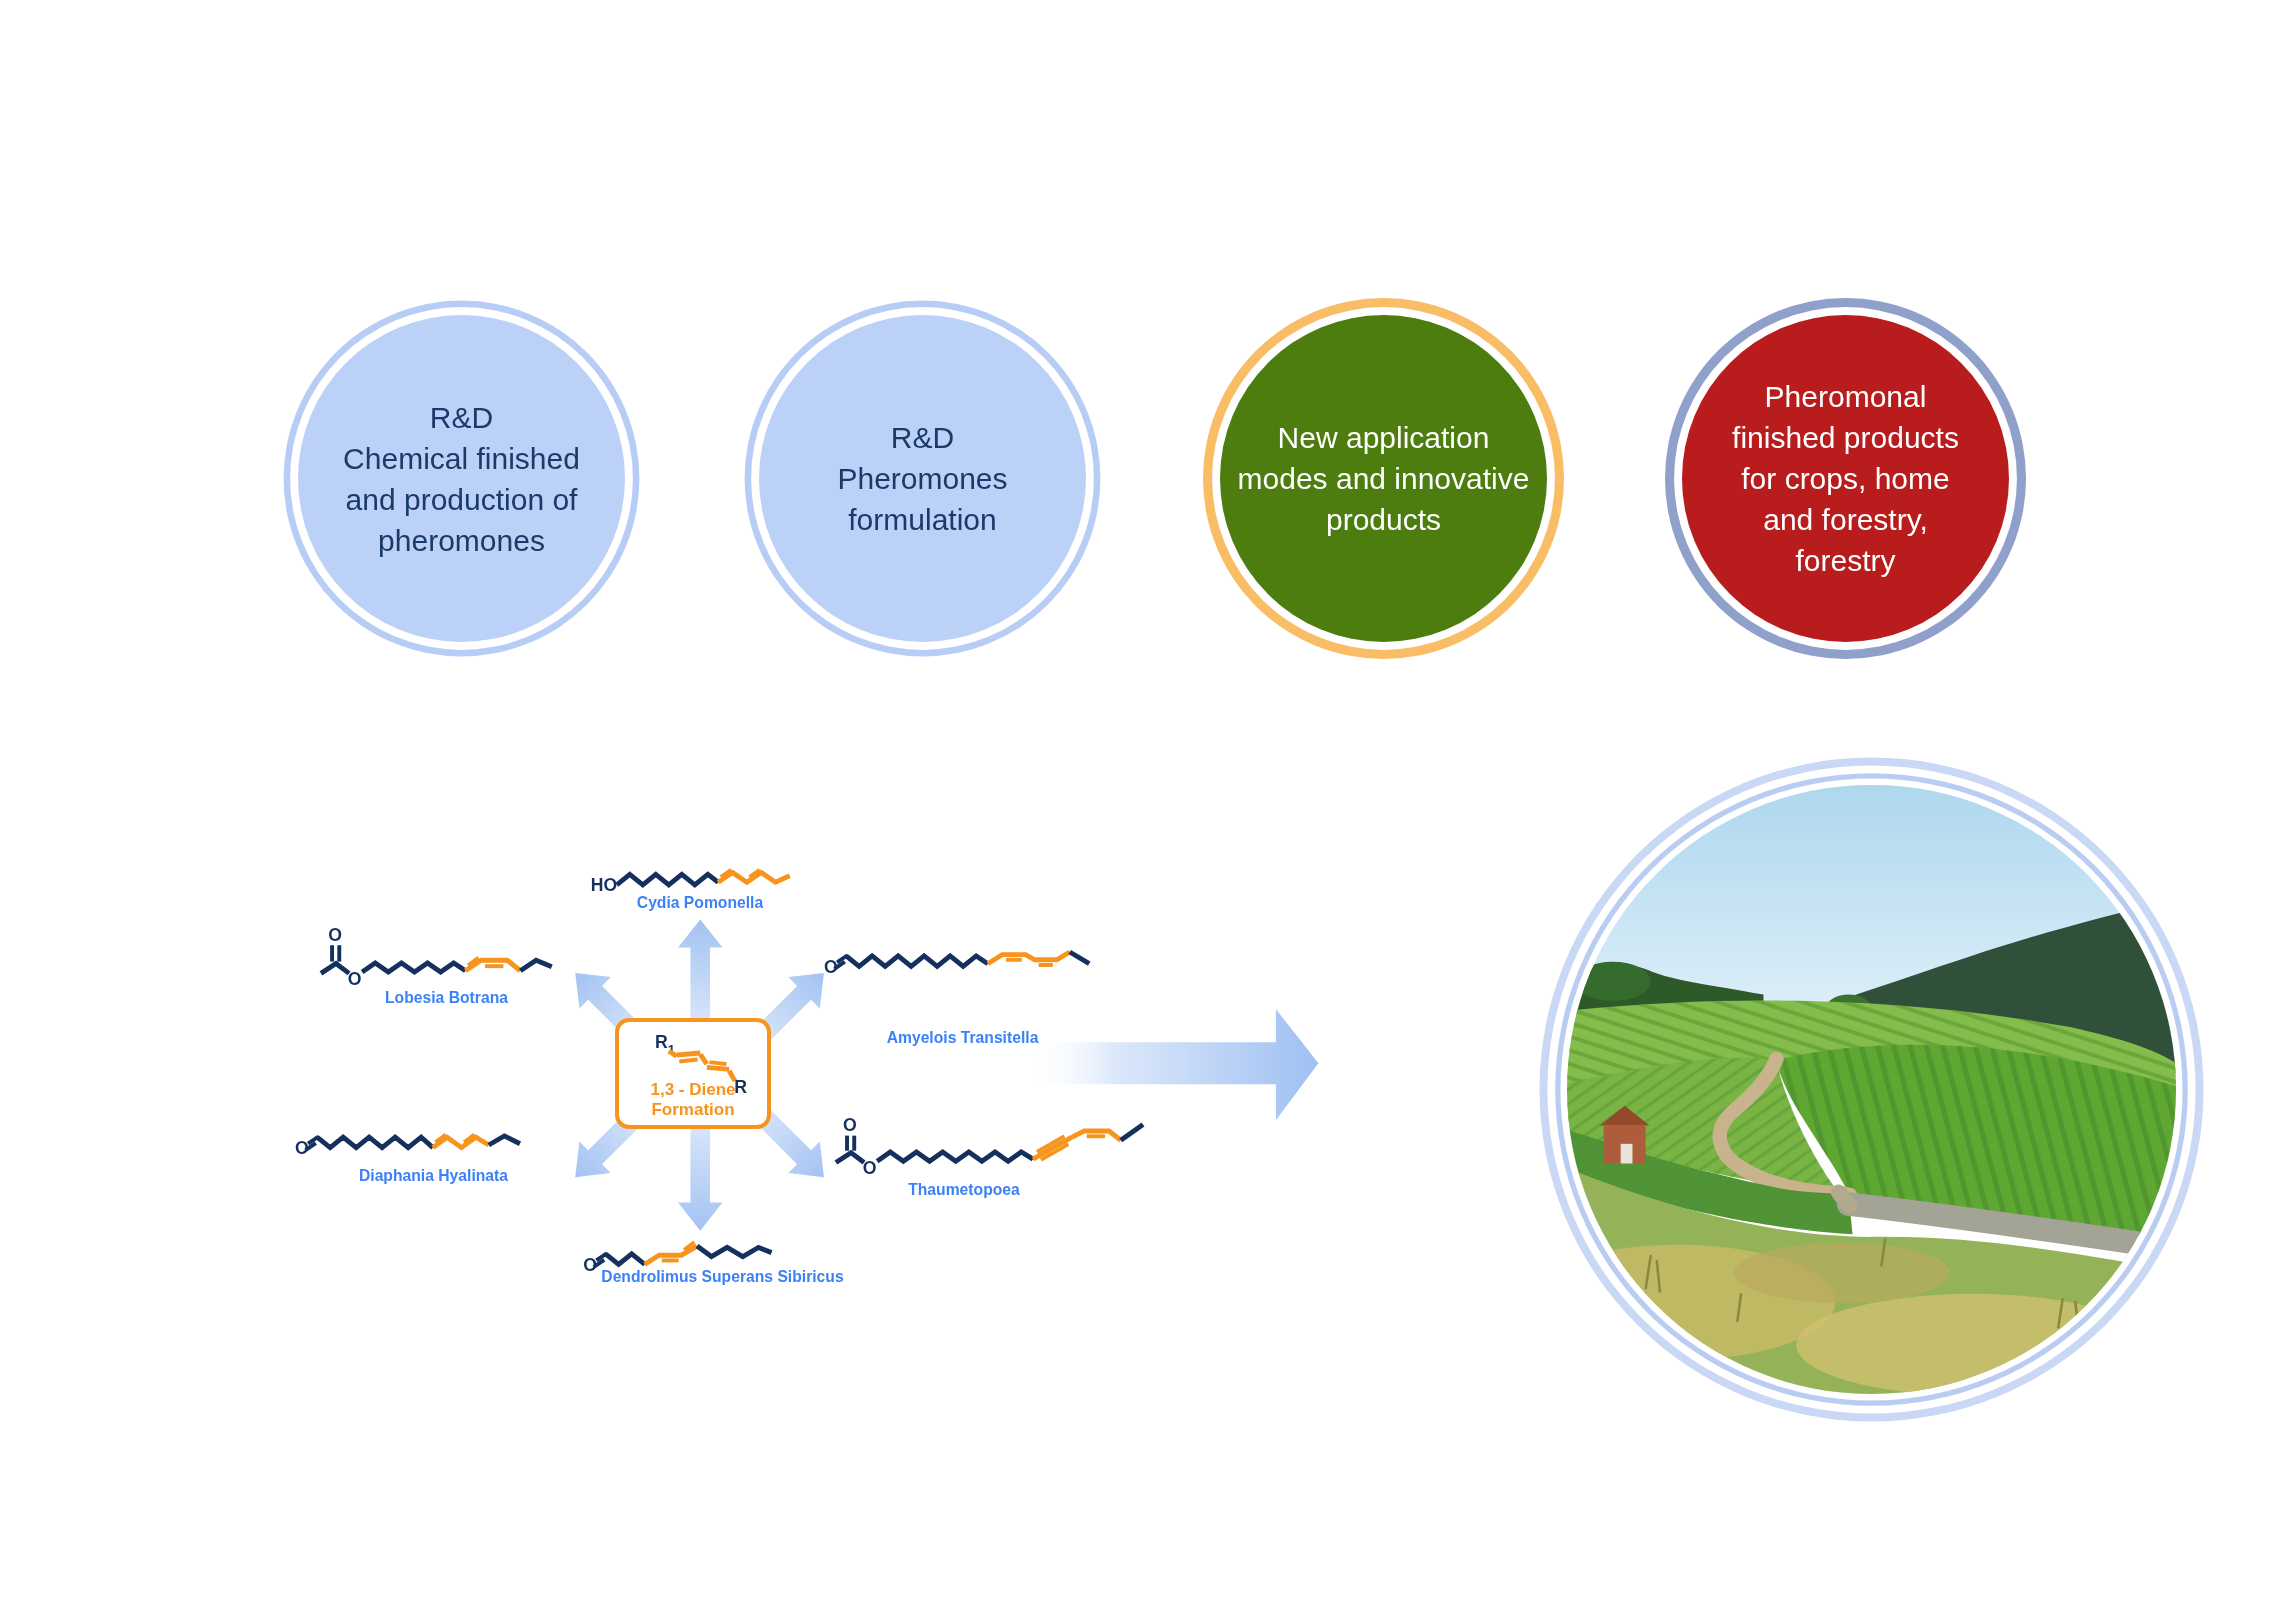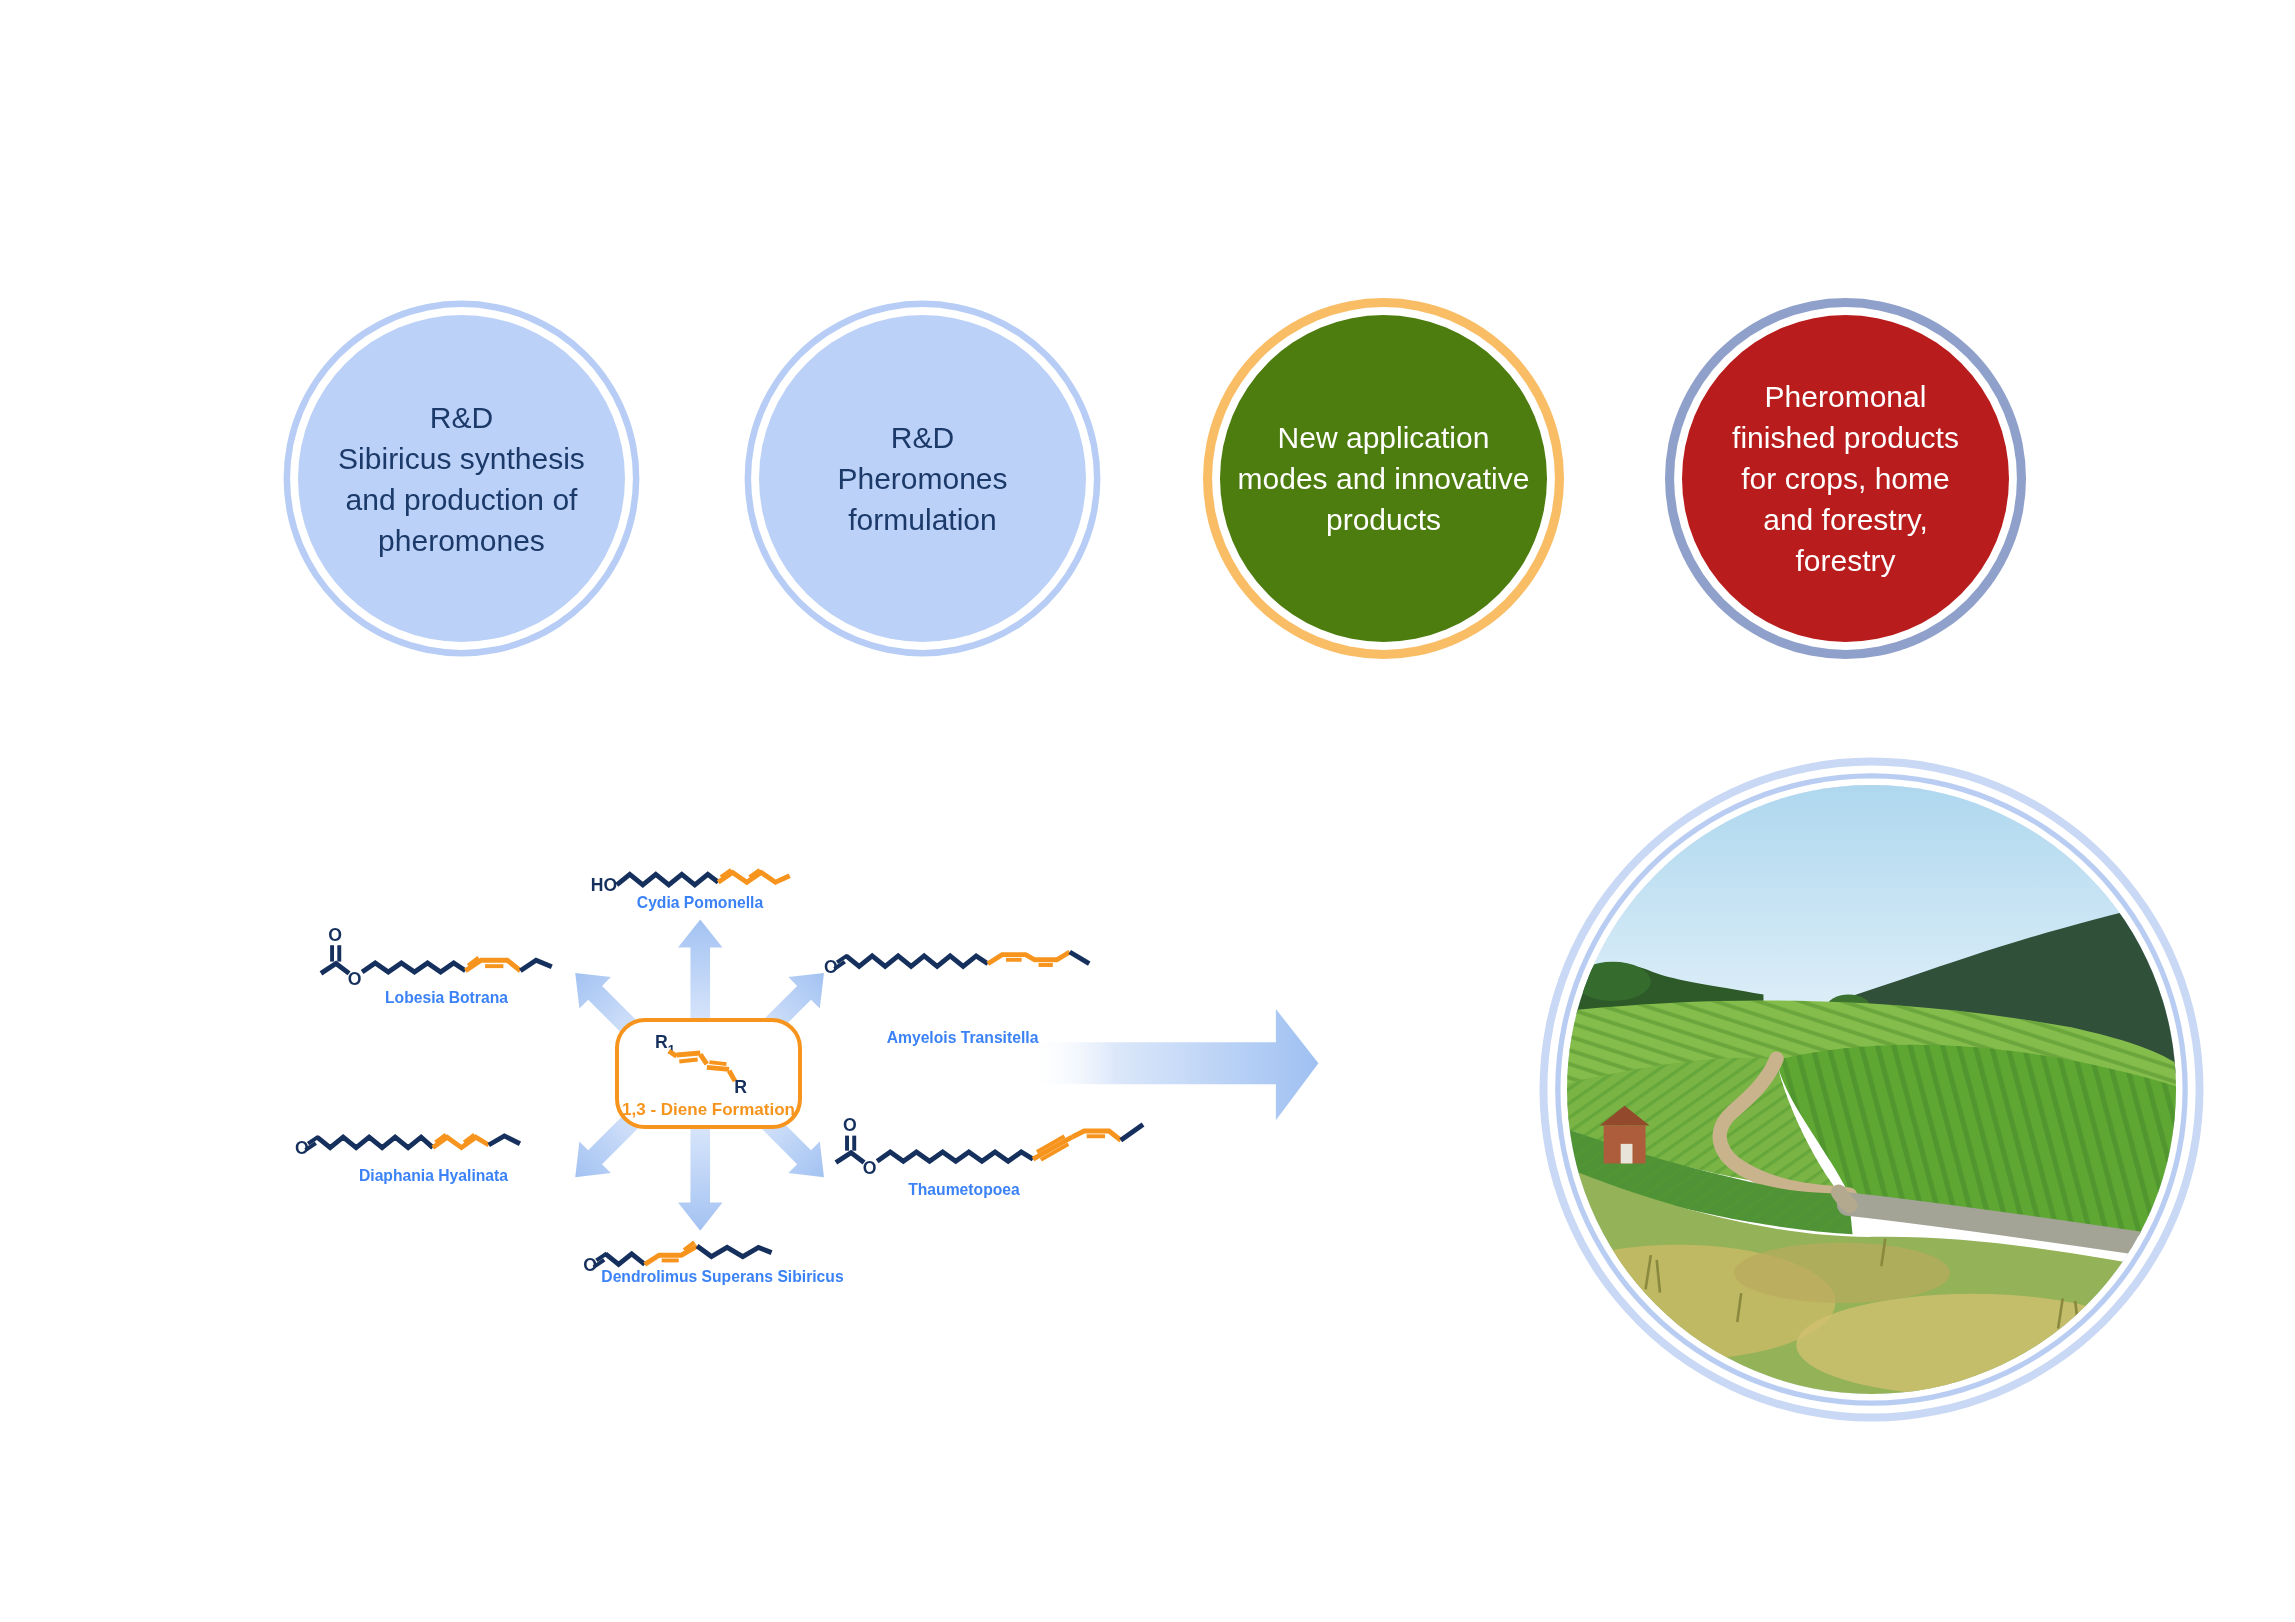--- a/index.html
+++ b/index.html
@@ -7,22 +7,22 @@
         font-family:"Liberation Sans", sans-serif;}
   
   .pcircle{position:absolute;top:315px;width:327px;height:327px;border-radius:50%;
            display:flex;align-items:center;justify-content:center;text-align:center;}
   .c-lightblue{background:#bcd1f7;box-shadow:0 0 0 7.9px #fff,0 0 0 14.4px #b7cdf5;}
   .c-orange{background:#4d7c0f;box-shadow:0 0 0 7.9px #fff,0 0 0 17px #f9bd66;text-align:center;}
   .c-darkblue{background:#b91c1c;box-shadow:0 0 0 7.9px #fff,0 0 0 17px #8fa0ca;}
   .ctext{font-size:30px;line-height:41px;color:#1b3a69;font-weight:400;}
   .c-orange .ctext,.c-darkblue .ctext{color:#ffffff;}
   
-  .diene-box{position:absolute;left:615px;top:1018px;width:187px;height:111px;
-             border:4.6px solid #f7941d;border-radius:30px;background:#fff;box-sizing:border-box;}
+  .diene-box{position:absolute;left:615px;top:1018px;width:156px;height:111px;
+             border:4.6px solid #f7941d;border-radius:14px;background:#fff;box-sizing:border-box;}
   .diene-caption{position:absolute;left:0;bottom:5.2px;width:100%;text-align:center;
                  color:#f7941d;font-weight:bold;font-size:17px;margin-top:6px;}
   .diene-sketch{position:absolute;left:0;top:0;}
   
   .mol{position:absolute;}
   .mol-label{position:absolute;font-weight:bold;font-size:15.7px;color:#3b82f6;text-align:center;}
   .atom{font-weight:bold;font-size:27px;fill:#16305e;font-family:"Liberation Sans",sans-serif;}
   .chain{stroke:#16305e;stroke-width:7.5;fill:none;stroke-linejoin:miter;}
   .ochain{stroke:#f7941d;stroke-width:7.5;fill:none;stroke-linejoin:miter;}
   .otick{stroke:#f7941d;stroke-width:6;fill:none;}
@@ -33,21 +33,21 @@
   .arrows-layer{position:absolute;left:262px;top:818px;}
 </style>
 </head>
 <body>
 
 <div class="page">
 
   <div class="pcircle c-lightblue" style="left:298px">
     <div class="ctext">
       <div>R&amp;D</div>
-      <div>Sibiricus synthesis</div>
+      <div>Chemical finished</div>
       <div>and production of</div>
       <div>pheromones</div>
     </div>
   </div>
   <div class="pcircle c-lightblue" style="left:759px">
     <div class="ctext">
       <div>R&amp;D</div>
       <div>Pheromones</div>
       <div>formulation</div>
     </div>

